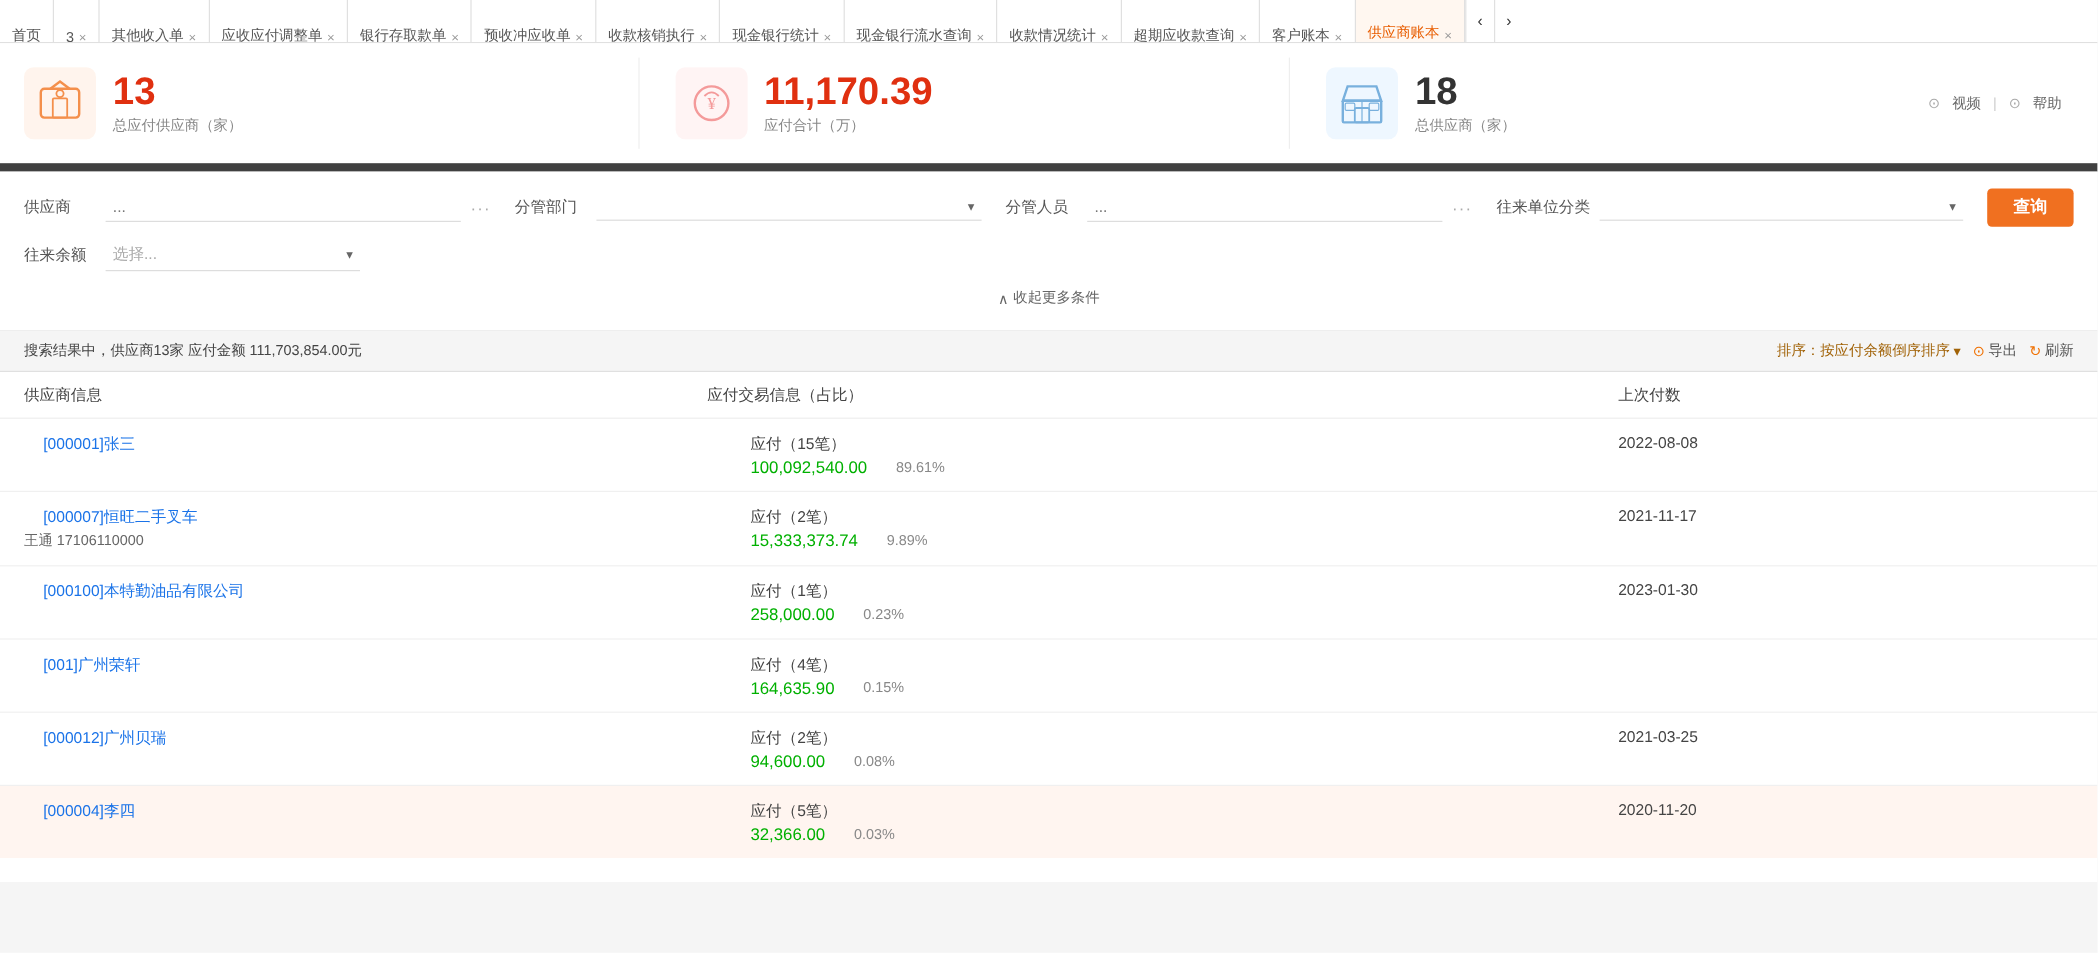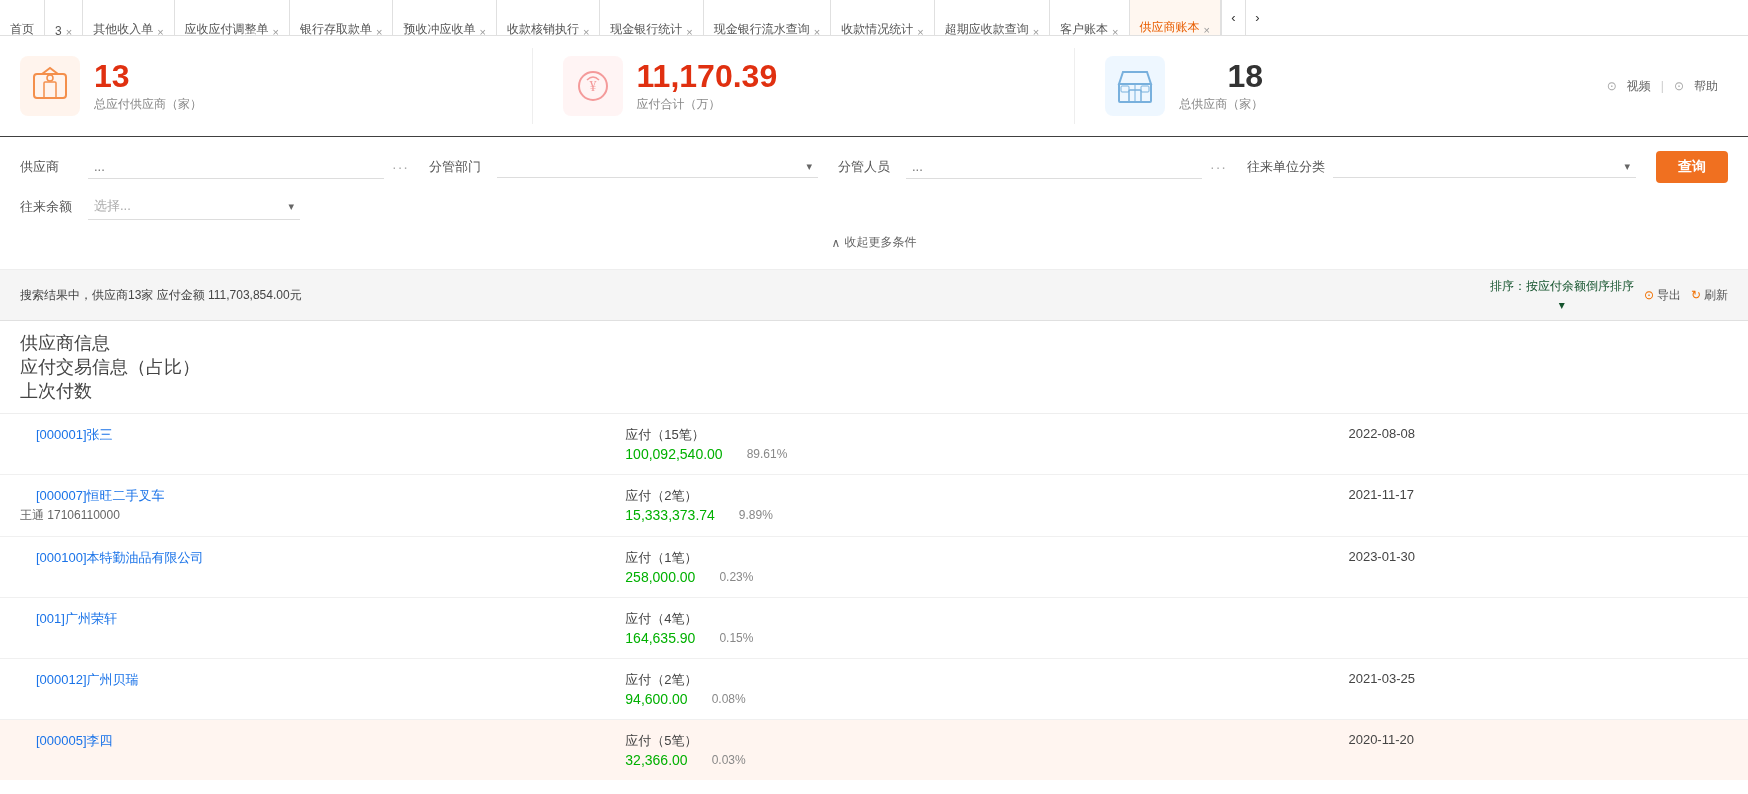--- a/index.html
+++ b/index.html
@@ -39,21 +39,21 @@
       border-left: 1px solid #e0e0e0;
       cursor: pointer;
       background: #fff;
       flex-shrink: 0;
     }
 
     
     .summary-row {
       display: flex;
       background: #fff;
-      border-bottom: 1px solid #404040;
+      border-bottom: 7px solid #404040;
       padding: 12px 20px;
       align-items: center;
       gap: 0;
     }
     .summary-card {
       display: flex;
       align-items: center;
       gap: 14px;
       flex: 1;
       padding: 8px 0;
@@ -175,43 +175,41 @@
       display: flex;
       align-items: center;
       gap: 10px;
       color: #666;
     }
     .sort-btn {
       display: flex;
       align-items: center;
       gap: 3px;
       cursor: pointer;
-      color: #14532d;
-      flex-direction: column;
+      color: #a16207;
     }
     .action-link {
       display: flex;
       align-items: center;
       gap: 3px;
       cursor: pointer;
       color: #555;
     }
 
     
     .table-area {
       background: #fff;
       padding: 0 0 20px;
     }
     .table-header-row {
       display: flex;
       padding: 10px 20px;
       border-bottom: 1px solid #eee;
       color: #444;
-      font-size: 18px;
-      flex-direction: column;
+      font-size: 13px;
     }
     .col-supplier { flex: 3; }
     .col-payable { flex: 4; }
     .col-lastpay { flex: 2; }
 
     .table-row {
       display: flex;
       padding: 12px 20px;
       border-bottom: 1px solid #f0f0f0;
       align-items: flex-start;
@@ -341,21 +339,21 @@
       <svg width="44" height="44" viewBox="0 0 44 44" fill="none">
         <rect x="6" y="20" width="32" height="18" rx="1" stroke="#4090d0" stroke-width="2" fill="none"></rect>
         <path d="M6 20 L10 8 L34 8 L38 20 Z" stroke="#4090d0" stroke-width="2" fill="none"></path>
         <rect x="16" y="26" width="12" height="12" rx="1" stroke="#4090d0" stroke-width="1.5" fill="none"></rect>
         <line x1="22" y1="20" x2="22" y2="38" stroke="#4090d0" stroke-width="1"></line>
         <rect x="8" y="22" width="8" height="6" rx="1" stroke="#4090d0" stroke-width="1" fill="none"></rect>
         <rect x="28" y="22" width="8" height="6" rx="1" stroke="#4090d0" stroke-width="1" fill="none"></rect>
       </svg>
     </div>
     <div class="card-info">
-      <span class="card-number" style="color:#333;text-align:right;">18</span>
+      <span class="card-number" style="color:#333;">18</span>
       <span class="card-label">总供应商（家）</span>
     </div>
   </div>
 
   <div class="top-right-help">
     <span style="color:#aaa;">⊙</span>
     <a style="color:#666; text-decoration:none; cursor:pointer;">视频</a>
     <span style="color:#ccc;">|</span>
     <span style="color:#aaa;">⊙</span>
     <a style="color:#666; text-decoration:none; cursor:pointer;">帮助</a>
@@ -529,21 +527,21 @@
           </div>
         </div>
       </div>
       <div class="col-lastpay">
         <span class="last-pay-date">2021-03-25</span>
       </div>
     </div>
 
     <div class="table-row highlighted">
       <div class="col-supplier">
-        <a class="supplier-link">[000005]李四</a>
+        <a class="supplier-link">[000004]李四</a>
       </div>
       <div class="col-payable">
         <div class="payable-info">
           <span class="payable-count">应付（5笔）</span>
           <div class="payable-row">
             <a class="payable-amount">32,366.00</a>
             <span class="payable-percent">0.03%</span>
           </div>
         </div>
       </div>

